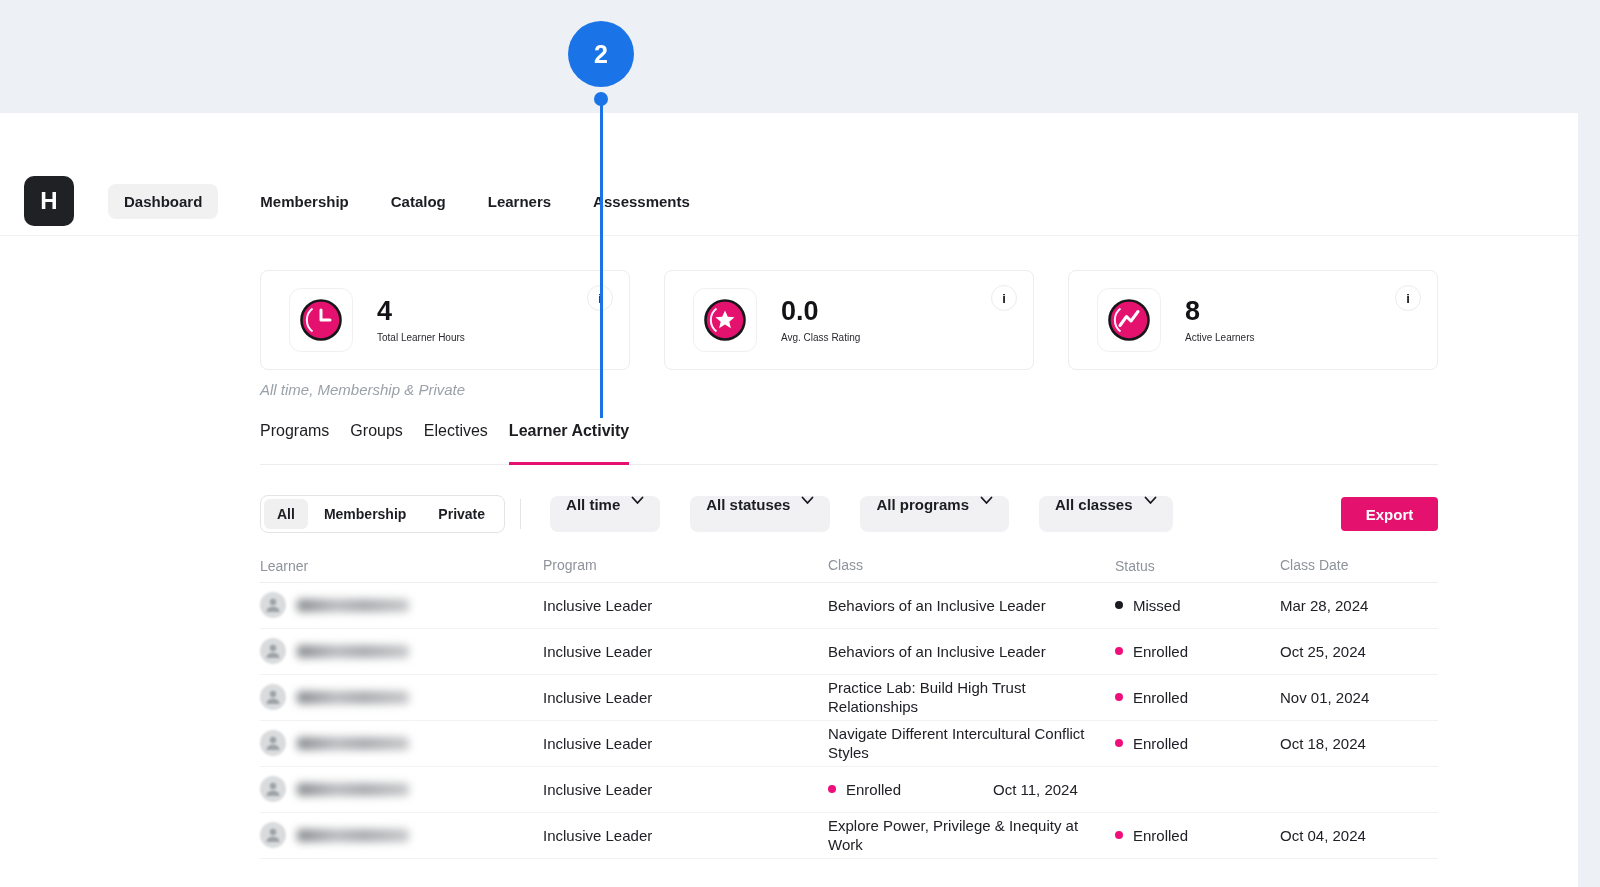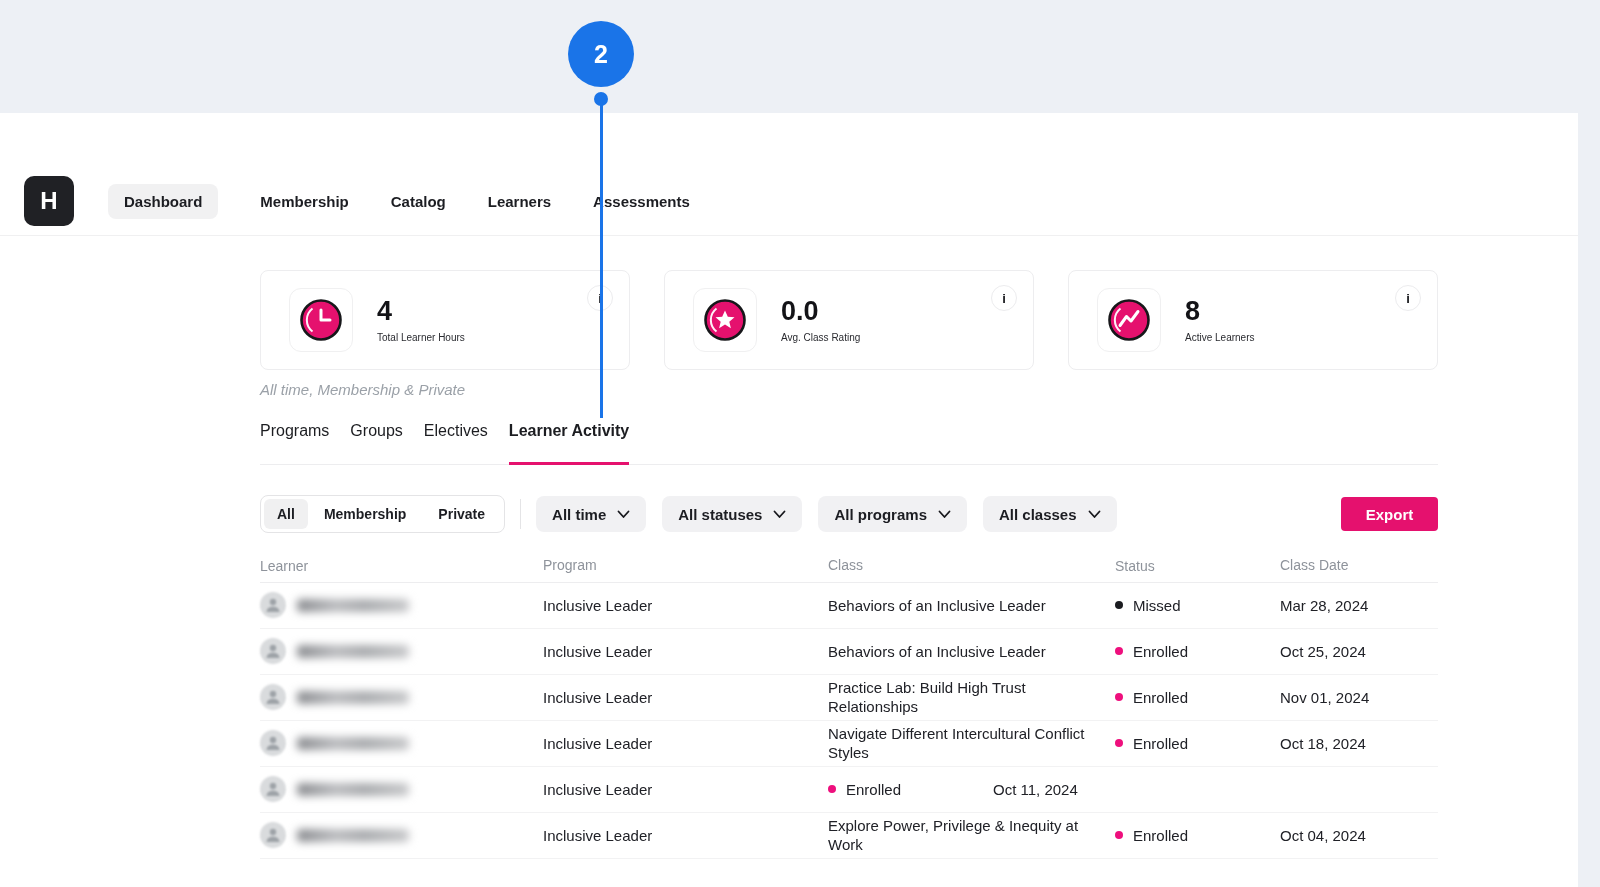--- a/index.html
+++ b/index.html
@@ -81,23 +81,23 @@
   .filters{display:flex;align-items:center;margin-top:30px;}
   .segmented{display:flex;align-items:center;border:1px solid #e4e4e6;border-radius:8px;padding:3px;background:#fff;}
   .seg-opt{
     border:none;background:transparent;font-family:inherit;font-size:14px;font-weight:600;
     color:var(--ink);padding:7px 16px;border-radius:6px;cursor:pointer;white-space:nowrap;
   }
   .seg-opt.active{background:#f0f0f1;padding:7px 13px;}
   .filter-sep{width:1px;height:30px;background:#e4e4e6;margin:0 15px;}
   .dropdowns{display:flex;align-items:center;gap:16px;}
   .dropdown{
-    display:flex;align-items:center;gap:11px;height:36px;padding:0 16px;border:none;
+    display:flex;align-items:flex-start;gap:11px;height:36px;padding:0 16px;border:none;
     background:var(--chip-bg);border-radius:8px;font-family:inherit;font-size:15px;font-weight:600;
-    color:var(--ink);cursor:pointer;white-space:nowrap;
+    color:var(--ink);cursor:pointer;white-space:nowrap;margin-left:14px;
   }
   .export-btn{
     margin-left:auto;width:97px;height:34px;border:none;border-radius:4px;background:var(--pink);
     color:#fff;font-family:inherit;font-size:15px;font-weight:700;cursor:pointer;
   }
 
   
   .table-head{display:flex;margin-top:24px;padding-bottom:7px;border-bottom:1px solid var(--border);
     color:var(--gray-text);font-size:14px;}
   .row{display:flex;align-items:center;min-height:46px;border-bottom:1px solid var(--row-border);

